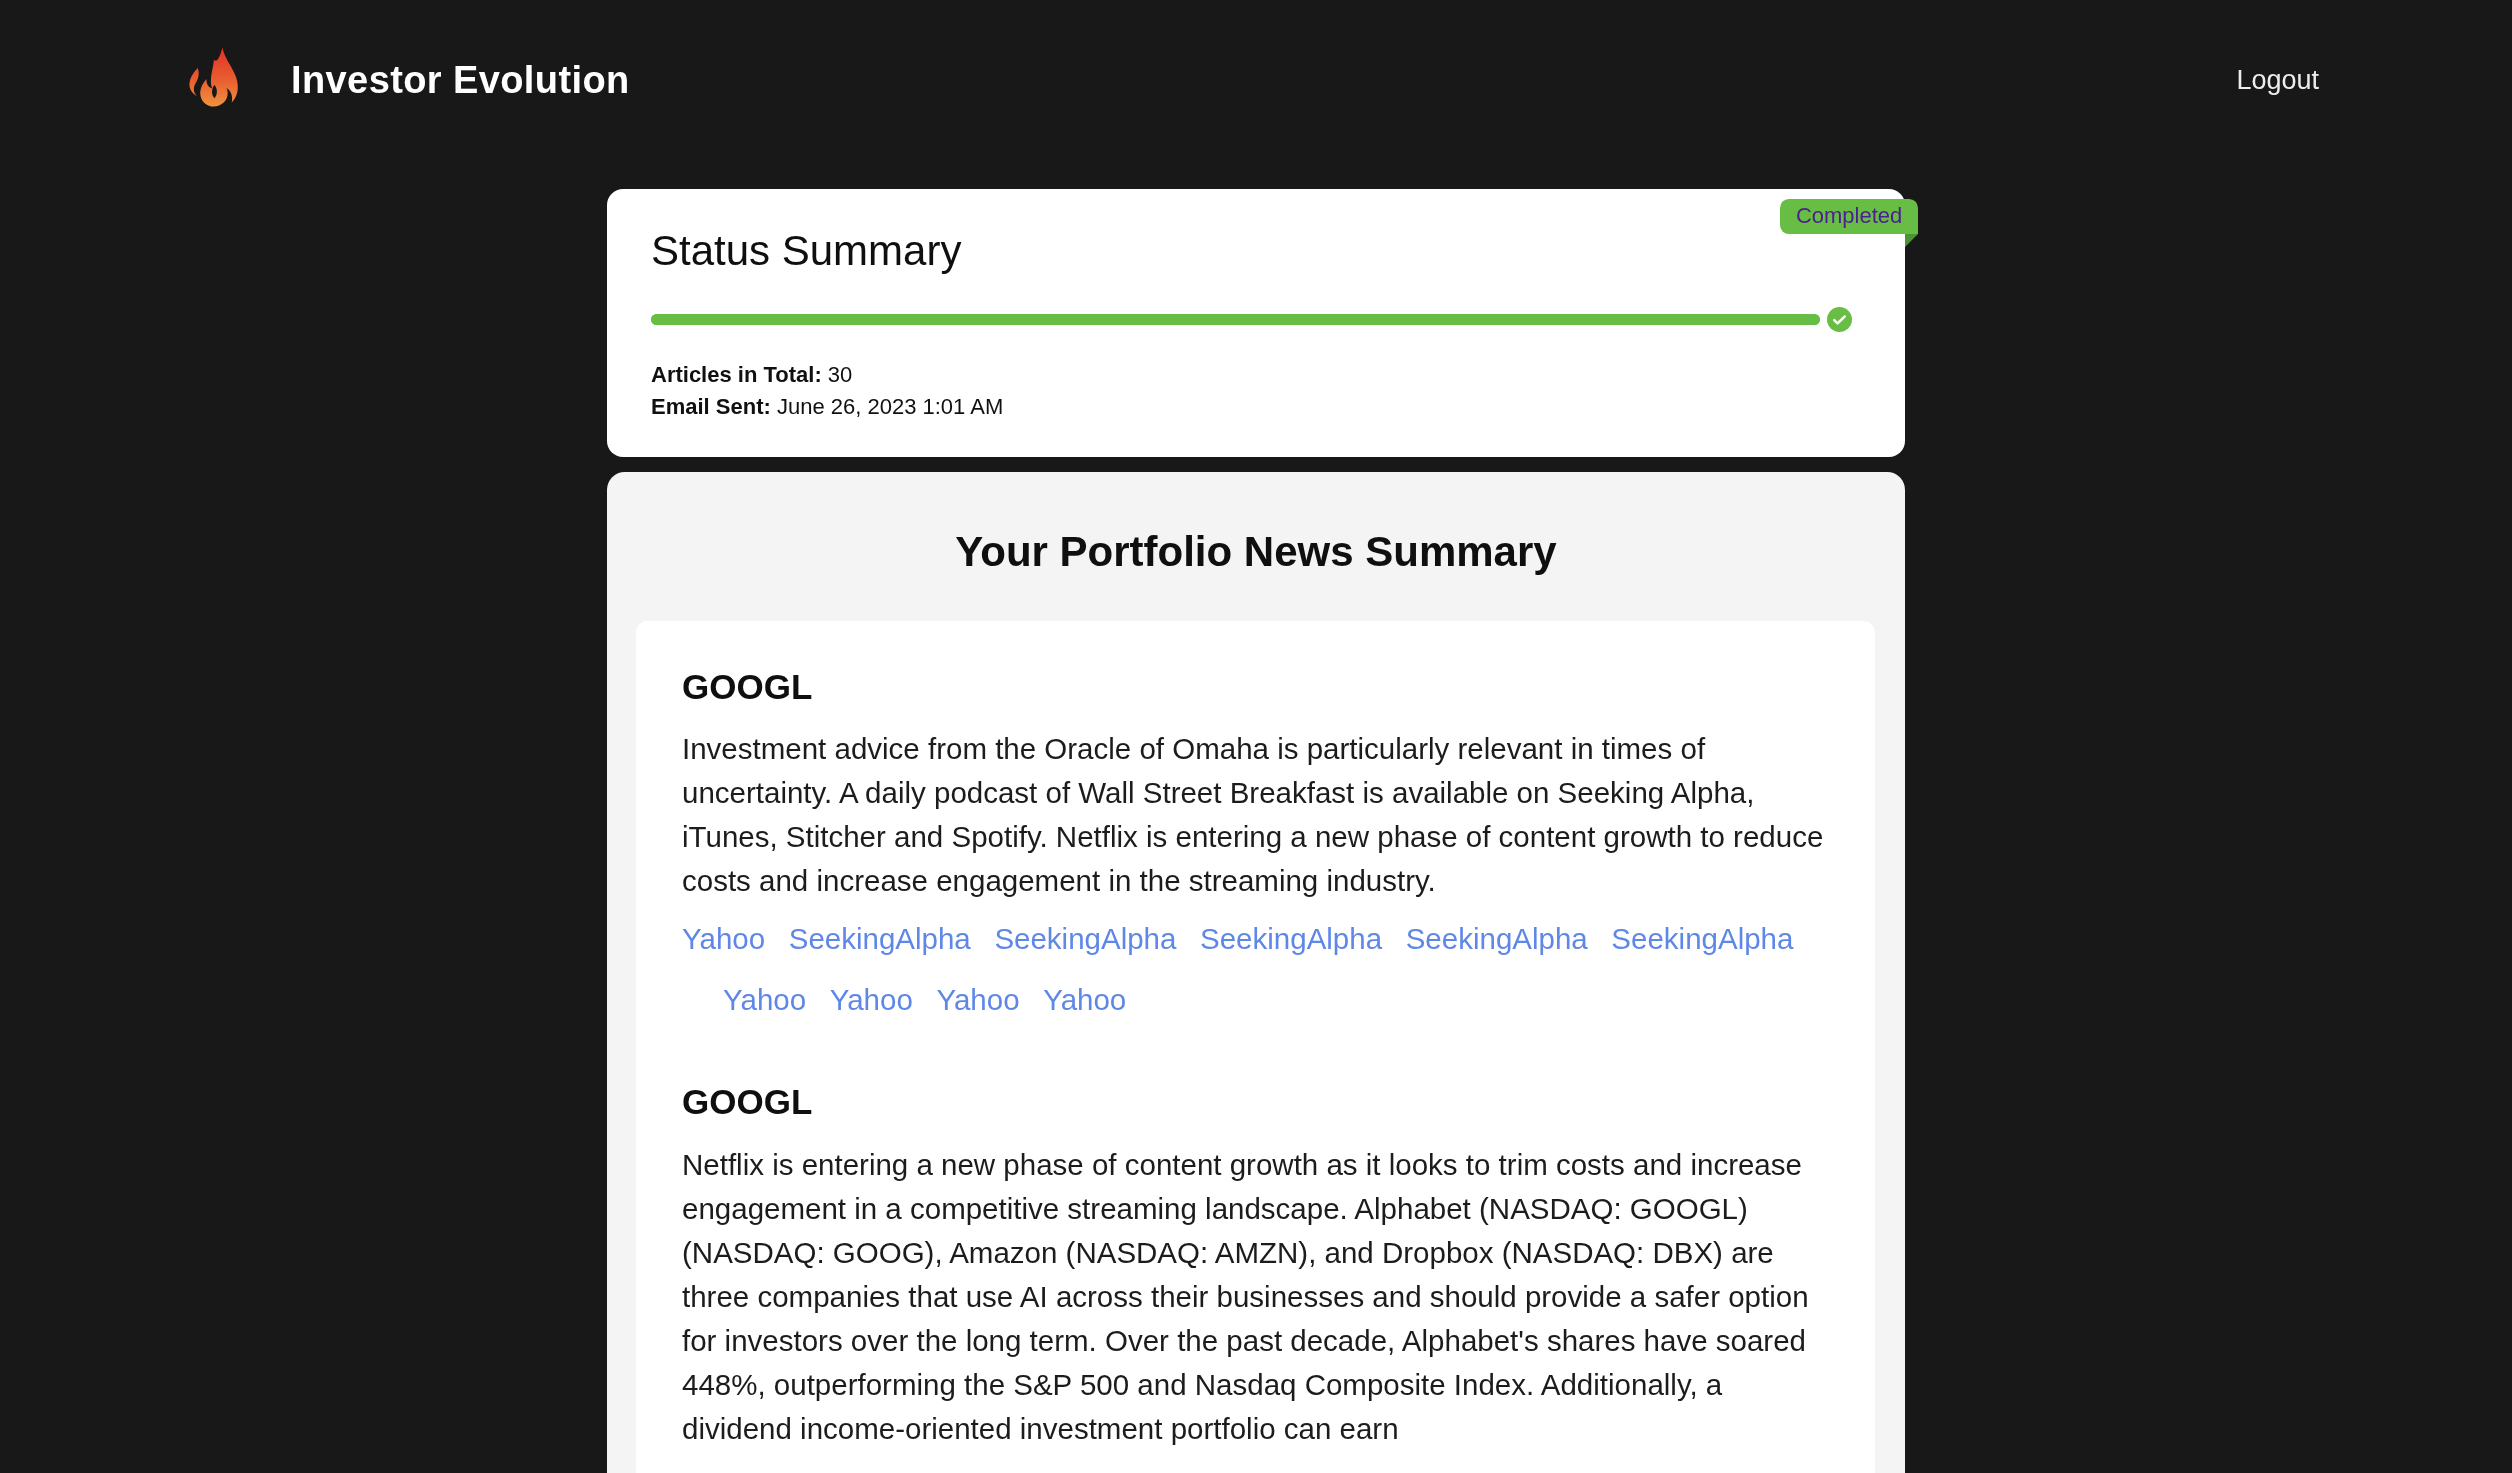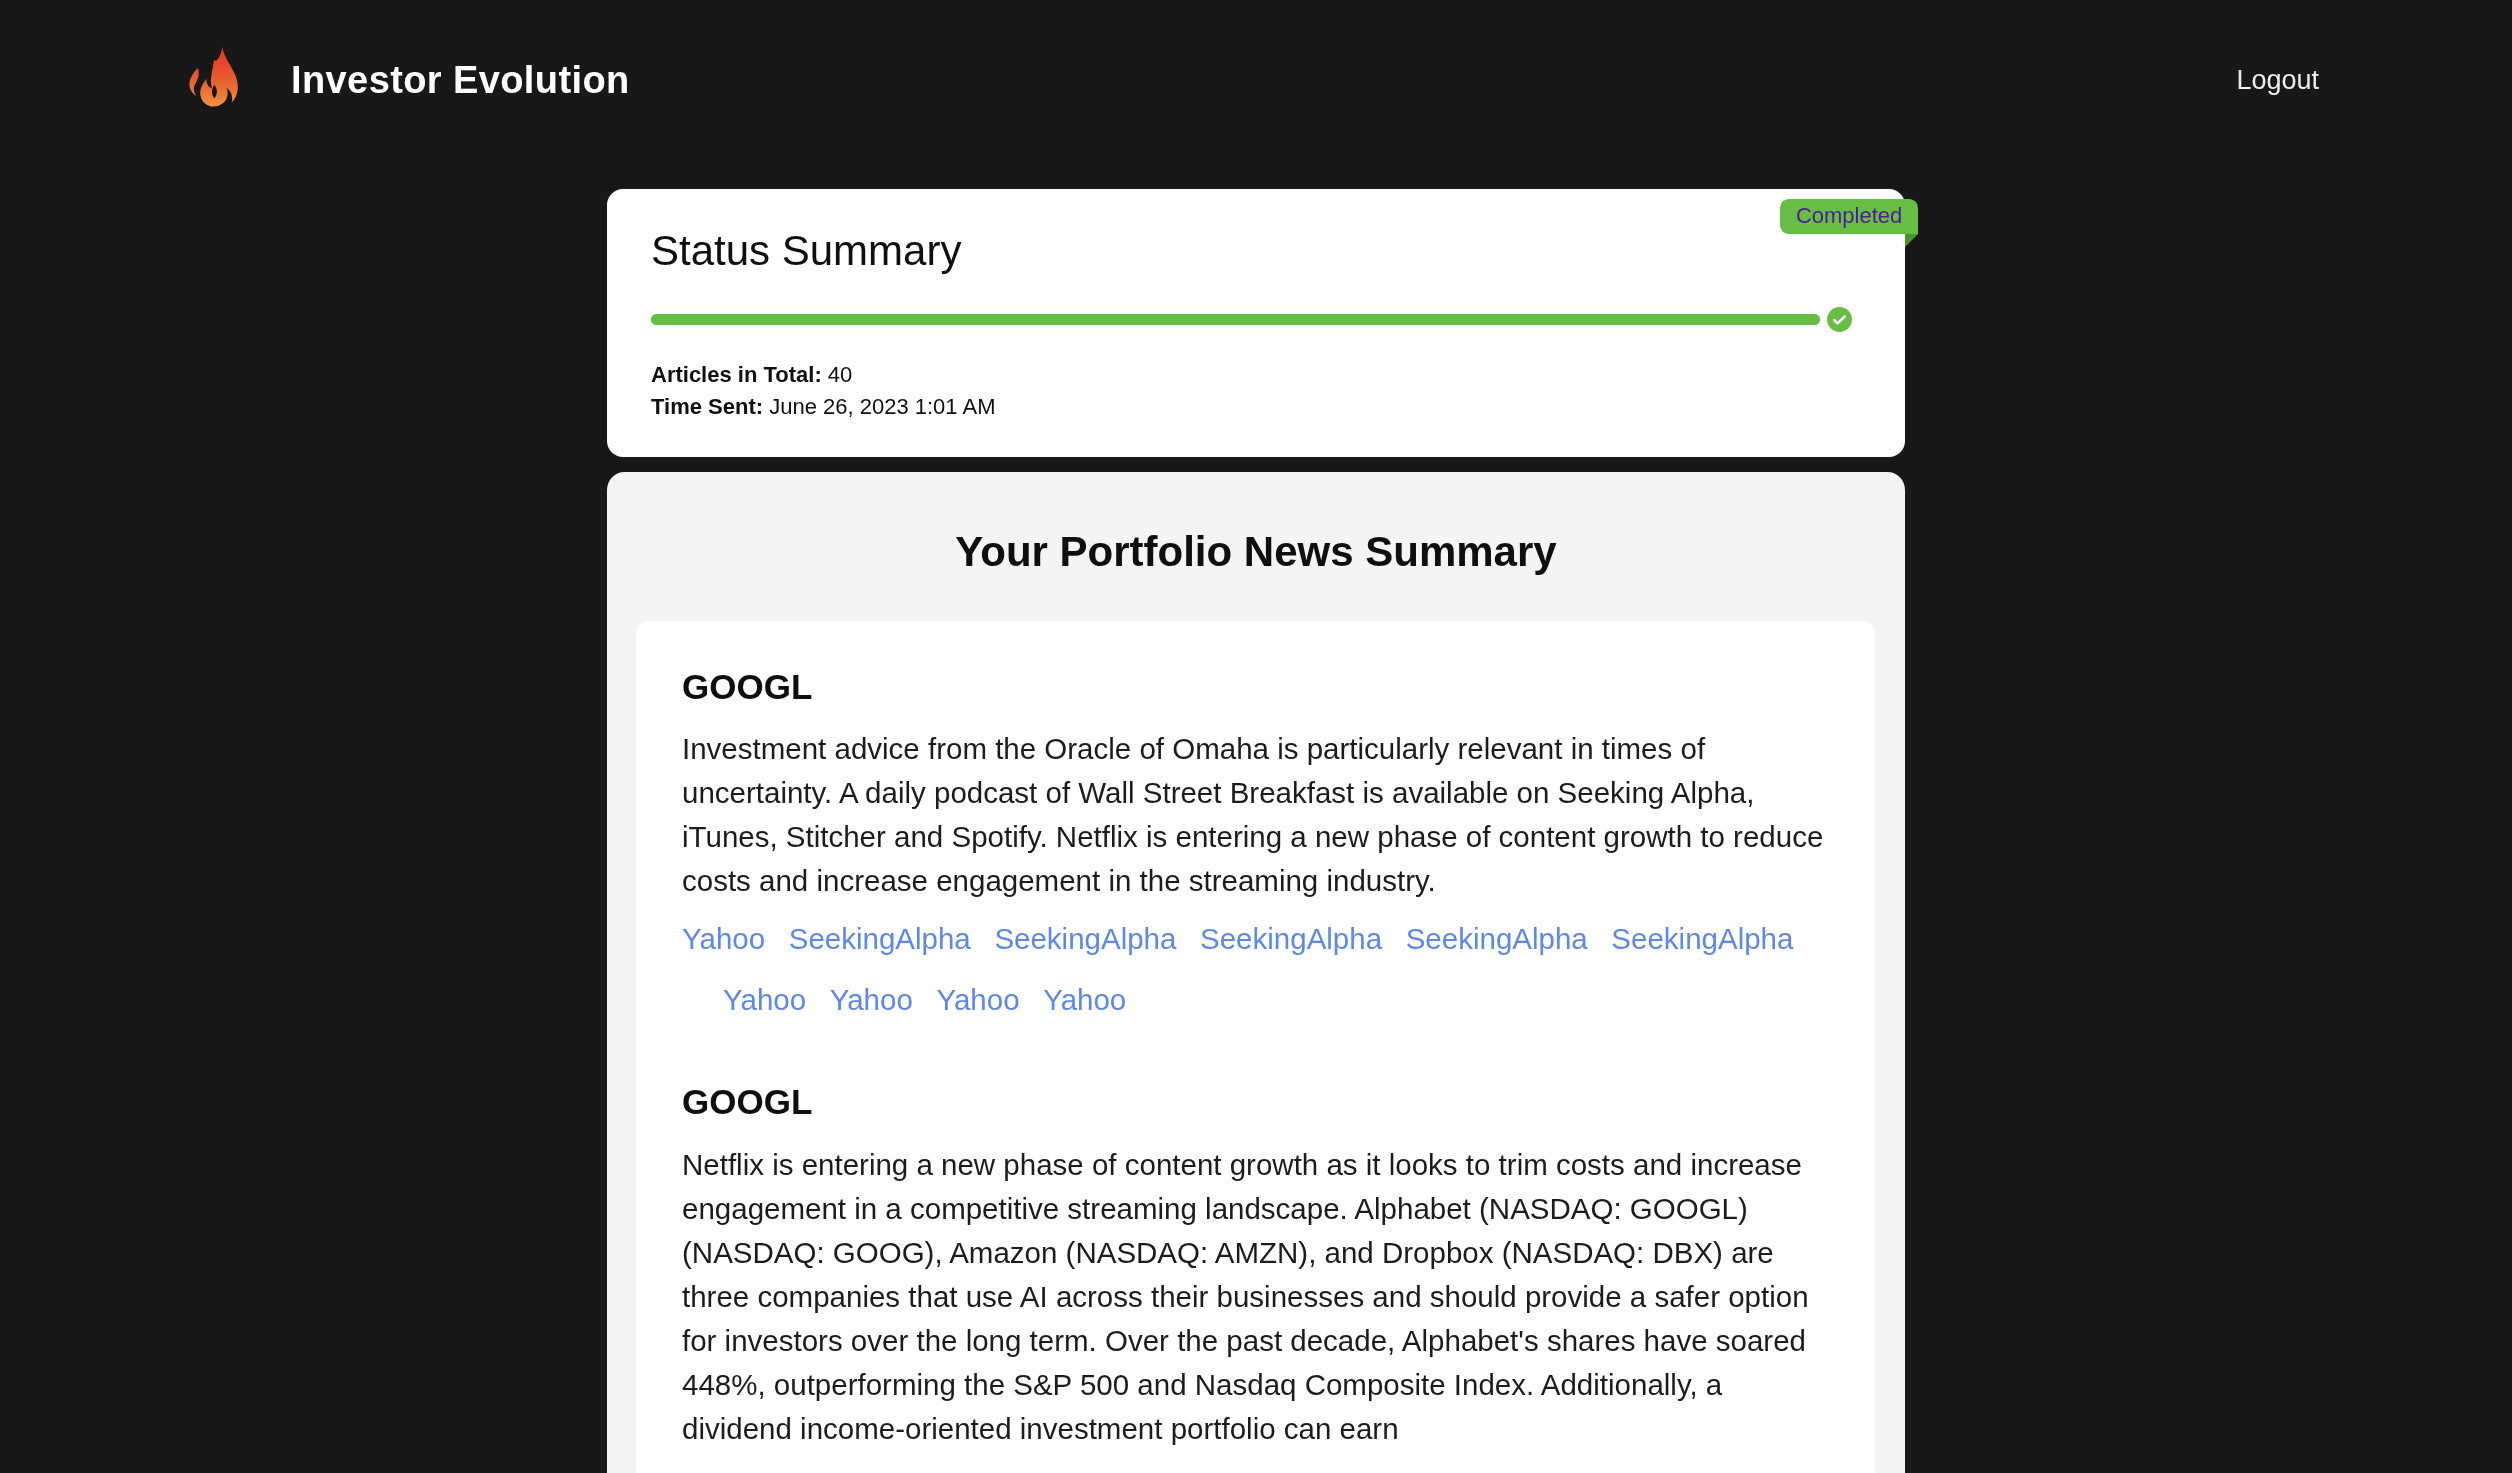--- a/index.html
+++ b/index.html
@@ -119,22 +119,22 @@
       <div class="progress-track">
         <div class="progress-fill" style="width: 100%;"></div>
       </div>
       <svg class="check-badge" viewBox="0 0 24 24" aria-hidden="true">
         <circle cx="12" cy="12" r="12" fill="#68be44"></circle>
         <path d="M7 12.6l3.1 3.1L17 9.1" stroke="#ffffff" stroke-width="2.4" fill="none" stroke-linecap="round" stroke-linejoin="round"></path>
       </svg>
     </div>
 
     <div class="status-info">
-      <p><b>Articles in Total:</b> <span>40</span></p>
-      <p><b>Time Sent:</b> <span>June 26, 2023 1:01 AM</span></p>
+      <p><b>Articles in Total:</b> <span>30</span></p>
+      <p><b>Email Sent:</b> <span>June 26, 2023 1:01 AM</span></p>
     </div>
   </section>
 
   <section class="portfolio">
     <h2 class="portfolio-title">Your Portfolio News Summary</h2>
 
     <div class="news-card">
 
       <div class="stock">
         <h3>GOOGL</h3>

